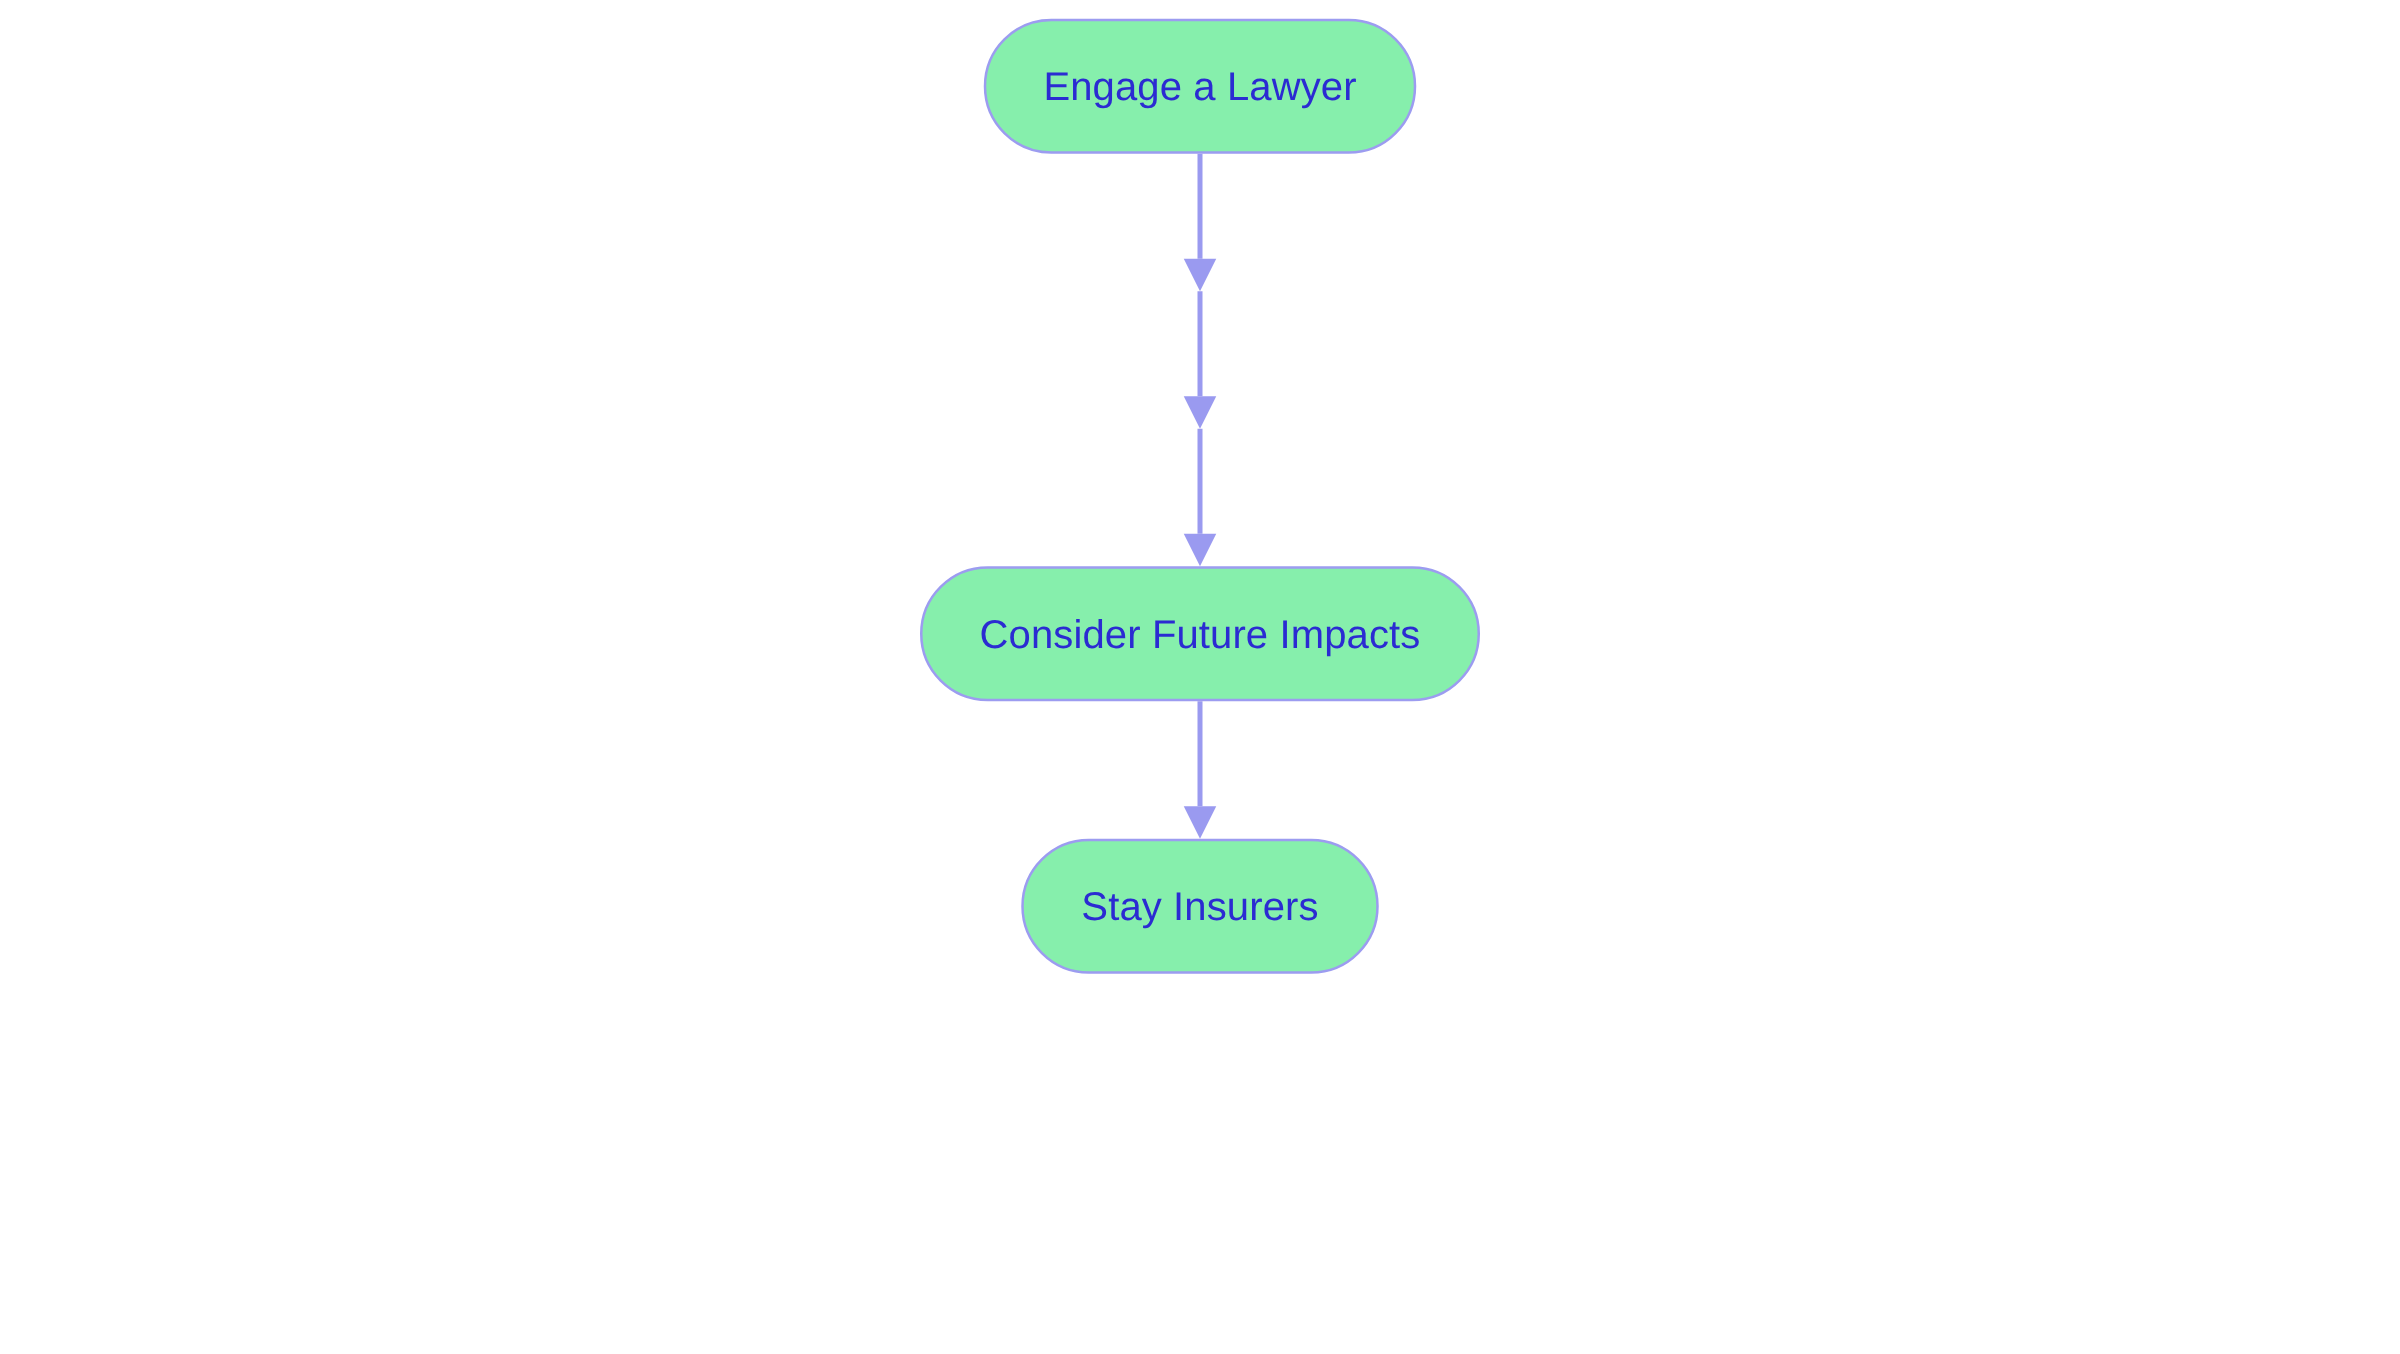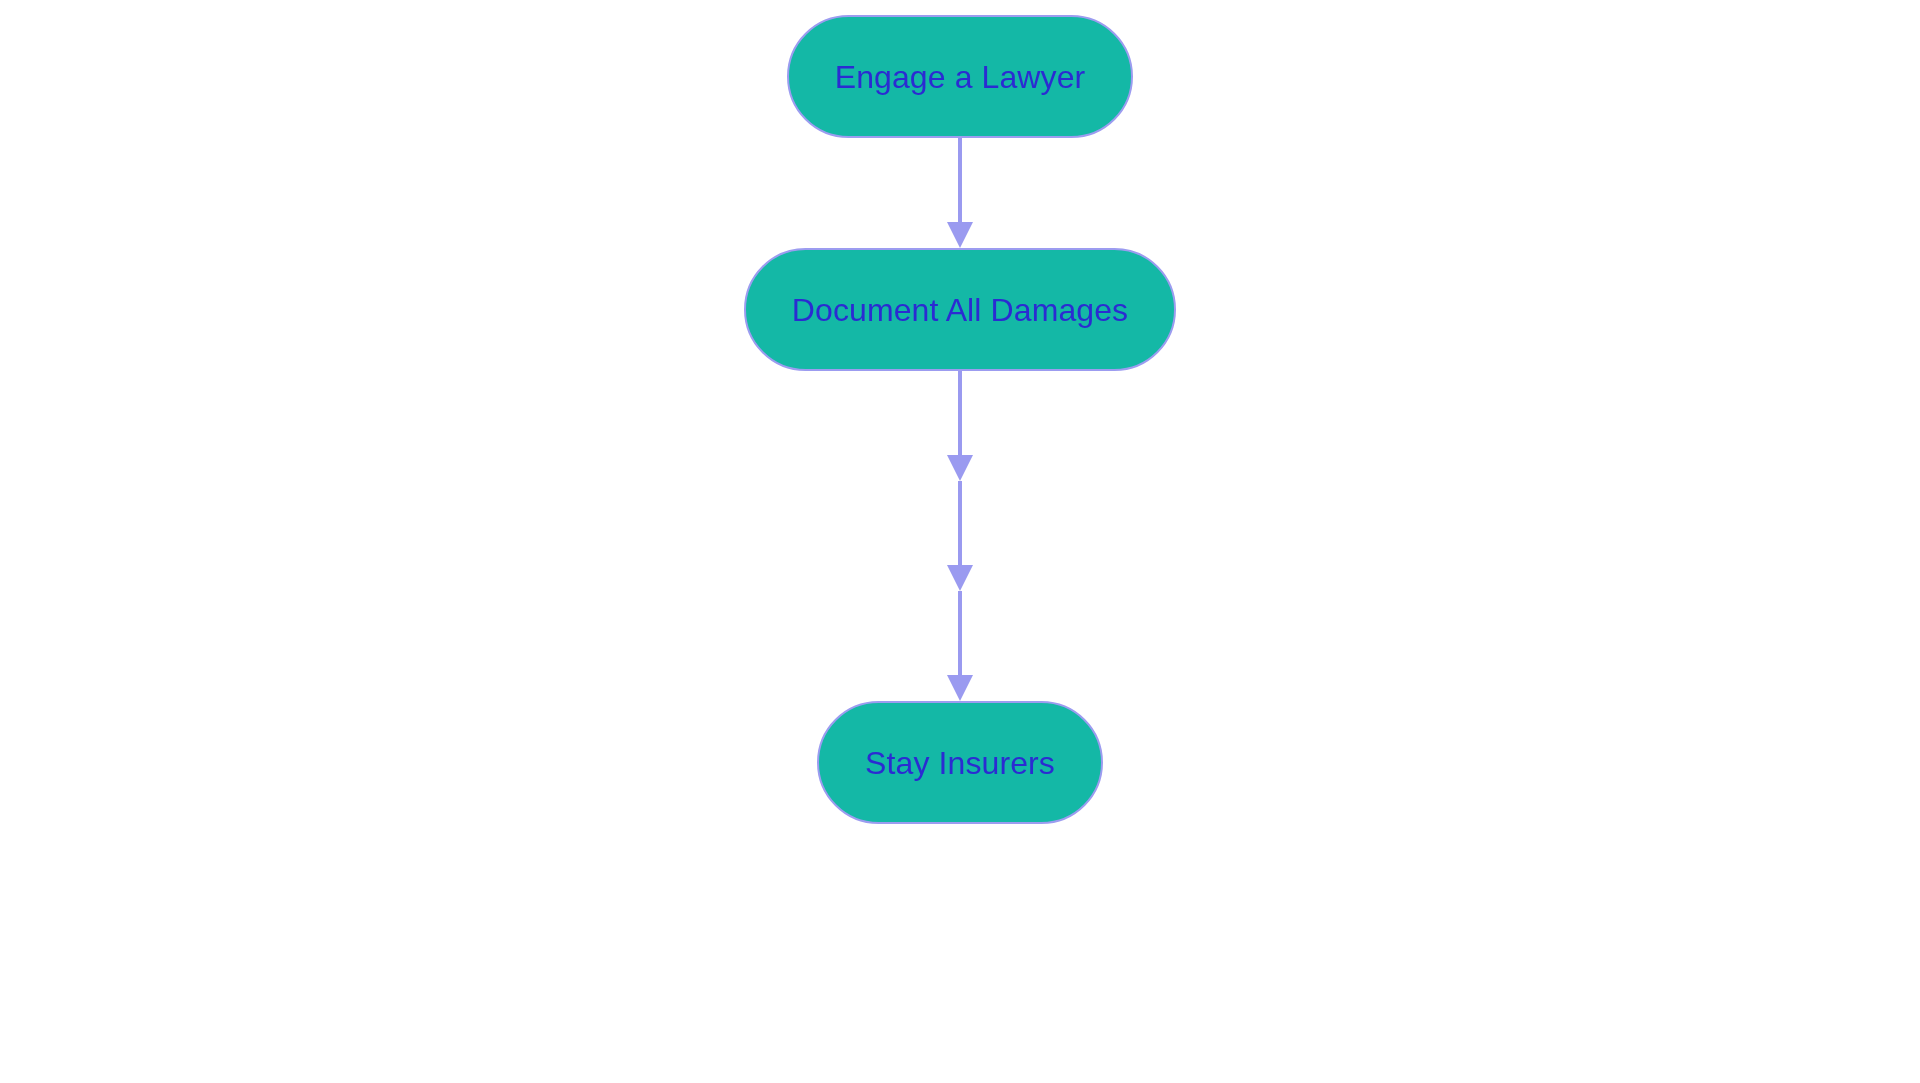--- a/index.html
+++ b/index.html
@@ -27,23 +27,23 @@
     left: 0;
     top: 15px;
     width: 1920px;
     display: flex;
     flex-direction: column;
     align-items: center;
   }
 
   .node {
     box-sizing: border-box;
-    height: 123px;
+    height: 108px;
     border-radius: 62px;
-    background: #14b8a6;
+    background: #86efac;
     border: 2px solid #9c9cf0;
     display: flex;
     align-items: center;
     justify-content: center;
     padding: 0 46px;
     white-space: nowrap;
   }
 
   .node-label {
     color: #2b2bd2;
@@ -85,35 +85,35 @@
 
     <div class="node">
       <span class="node-label">Engage a Lawyer</span>
     </div>
 
     <div class="connector">
       <div class="connector-line"></div>
       <div class="connector-arrowhead"></div>
     </div>
 
-    <div class="node">
-      <span class="node-label">Document All Damages</span>
-    </div>
 
     <div class="connector">
       <div class="connector-line"></div>
       <div class="connector-arrowhead"></div>
     </div>
 
 
     <div class="connector">
       <div class="connector-line"></div>
       <div class="connector-arrowhead"></div>
     </div>
 
+    <div class="node">
+      <span class="node-label">Consider Future Impacts</span>
+    </div>
 
     <div class="connector">
       <div class="connector-line"></div>
       <div class="connector-arrowhead"></div>
     </div>
 
     <div class="node">
       <span class="node-label">Stay Insurers</span>
     </div>
 

